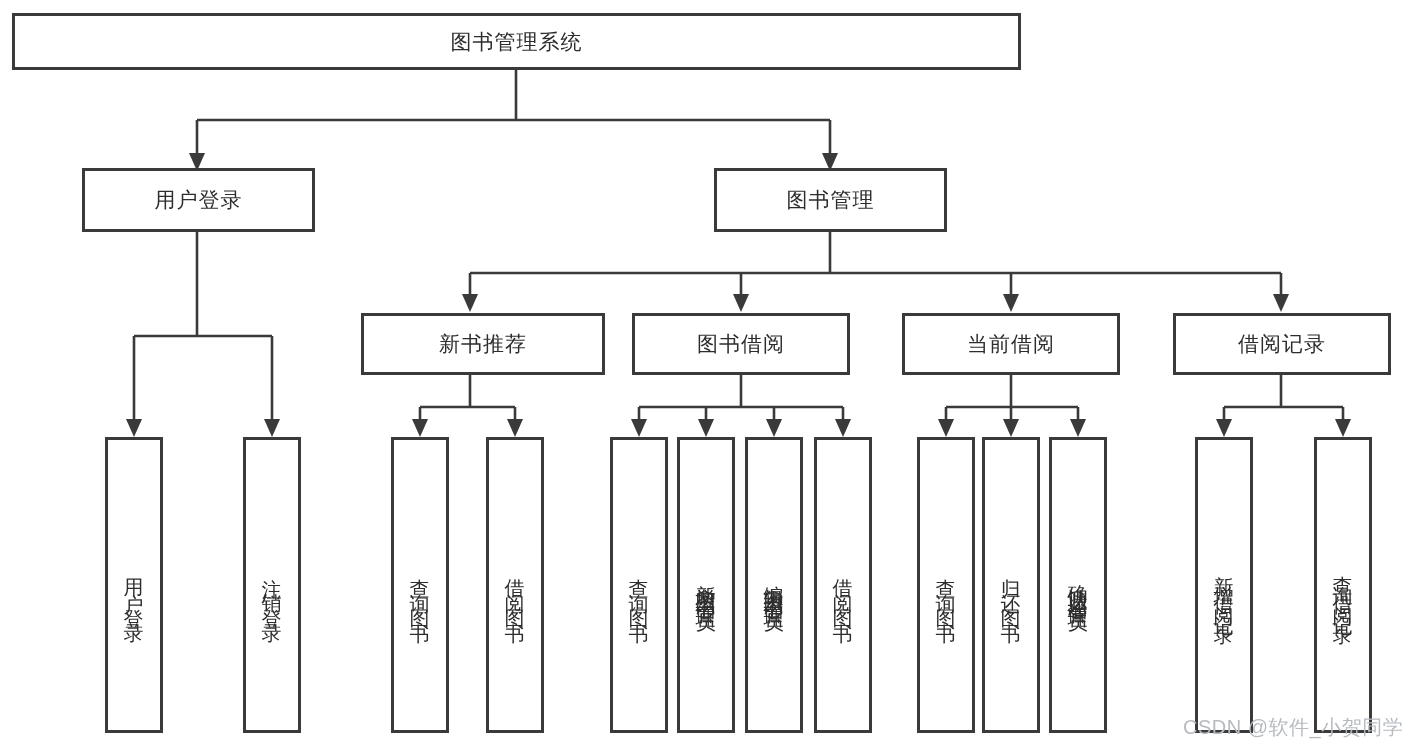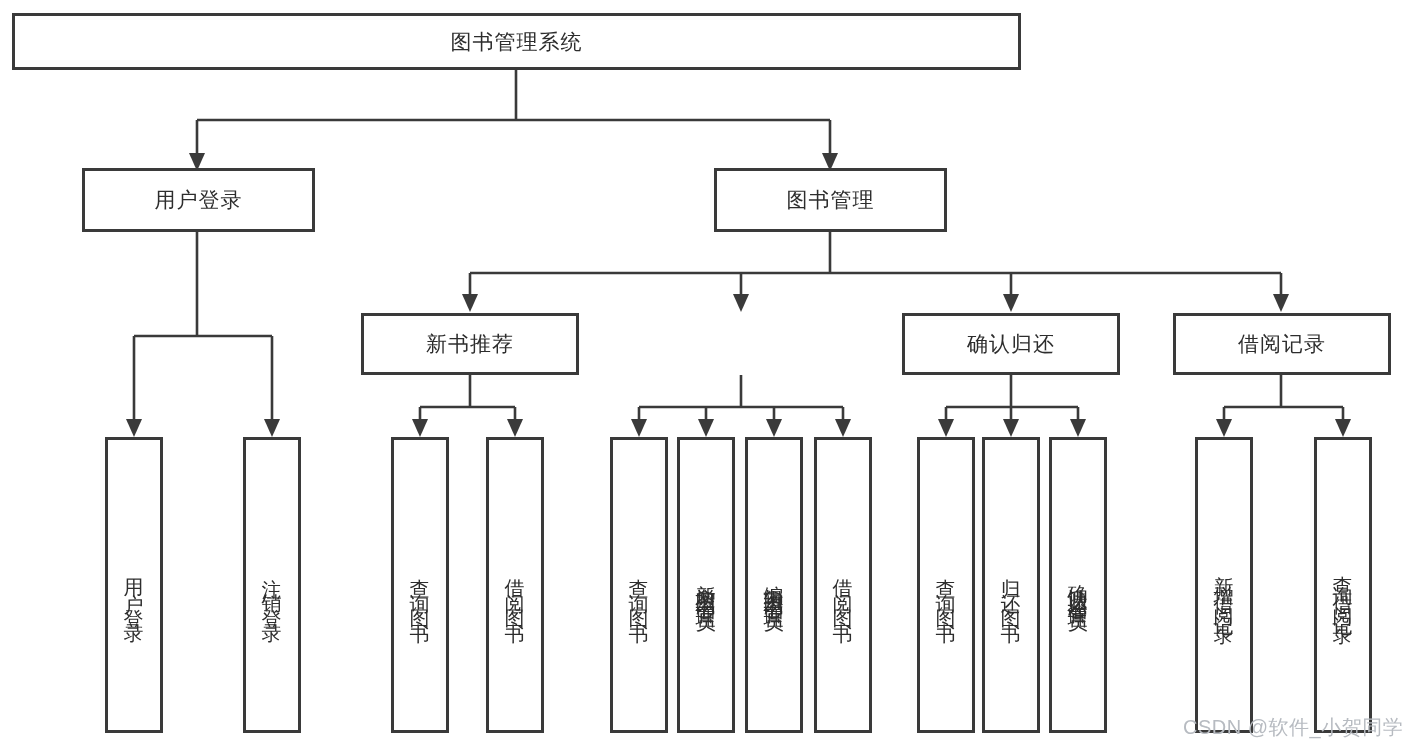--- a/index.html
+++ b/index.html
@@ -67,25 +67,28 @@
     <span class="hlabel">图书管理系统</span>
   </div>
 
   <div class="node" style="left:82px; top:168px; width:233px; height:64px;">
     <span class="hlabel">用户登录</span>
   </div>
   <div class="node" style="left:714px; top:168px; width:233px; height:64px;align-items:center;">
     <span class="hlabel">图书管理</span>
   </div>
 
-  <div class="node" style="left:361px; top:313px; width:218px; height:62px;">
+  <div class="node" style="left:361px; top:313px; width:244px; height:62px;">
     <span class="hlabel">新书推荐</span>
   </div>
+  <div class="node" style="left:632px; top:313px; width:218px; height:62px;">
+    <span class="hlabel">图书借阅</span>
+  </div>
   <div class="node" style="left:902px; top:313px; width:218px; height:62px;">
-    <span class="hlabel">确认归还</span>
+    <span class="hlabel">当前借阅</span>
   </div>
   <div class="node" style="left:1173px; top:313px; width:218px; height:62px;font-family:Liberation Serif, serif;">
     <span class="hlabel">借阅记录</span>
   </div>
 
   <div class="node leaf" style="left:105px; top:437px; width:58px; height:296px;">
     <span class="vlabel sp4">用户登录</span>
   </div>
   <div class="node leaf" style="left:243px; top:437px; width:58px; height:296px;">
     <span class="vlabel sp4">注销登录</span>

